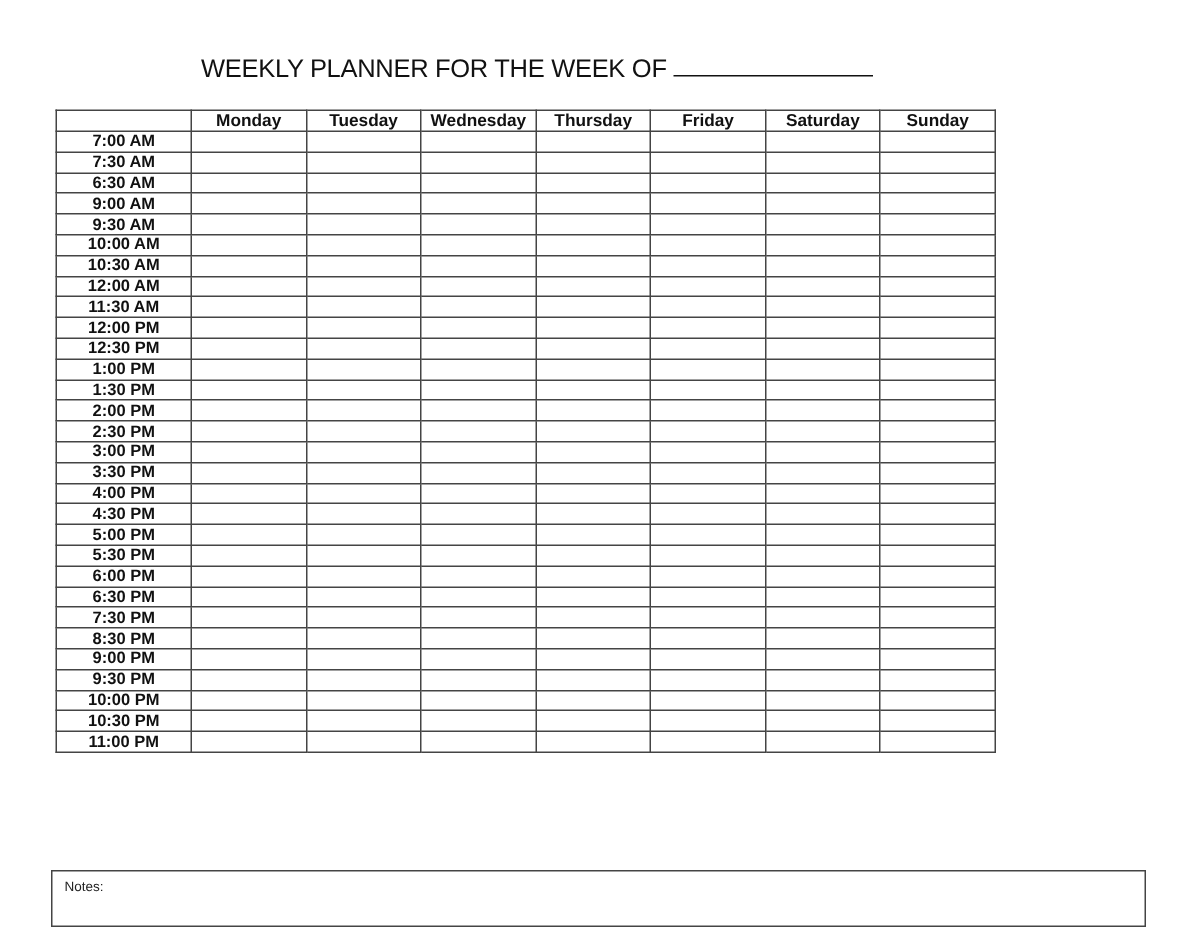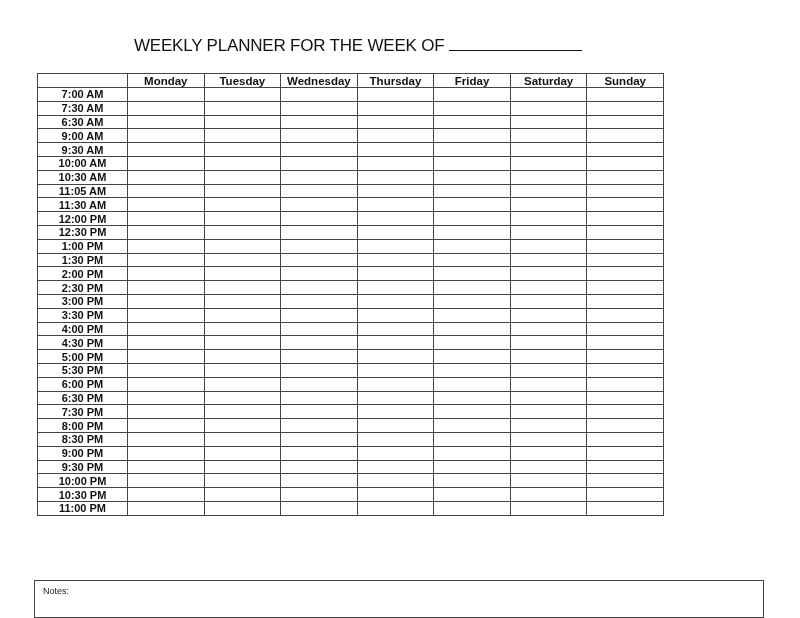--- a/index.html
+++ b/index.html
@@ -109,21 +109,21 @@
         <td class="time">10:30 AM</td>
         <td></td>
         <td></td>
         <td></td>
         <td></td>
         <td></td>
         <td></td>
         <td></td>
       </tr>
       <tr>
-        <td class="time">11:05 AM</td>
+        <td class="time">12:00 AM</td>
         <td></td>
         <td></td>
         <td></td>
         <td></td>
         <td></td>
         <td></td>
         <td></td>
       </tr>
       <tr>
         <td class="time">11:30 AM</td>
@@ -270,30 +270,20 @@
         <td></td>
         <td></td>
         <td></td>
         <td></td>
         <td></td>
         <td></td>
         <td></td>
       </tr>
       <tr>
         <td class="time">7:30 PM</td>
-        <td></td>
-        <td></td>
-        <td></td>
-        <td></td>
-        <td></td>
-        <td></td>
-        <td></td>
-      </tr>
-      <tr>
-        <td class="time">8:00 PM</td>
         <td></td>
         <td></td>
         <td></td>
         <td></td>
         <td></td>
         <td></td>
         <td></td>
       </tr>
       <tr>
         <td class="time">8:30 PM</td>

